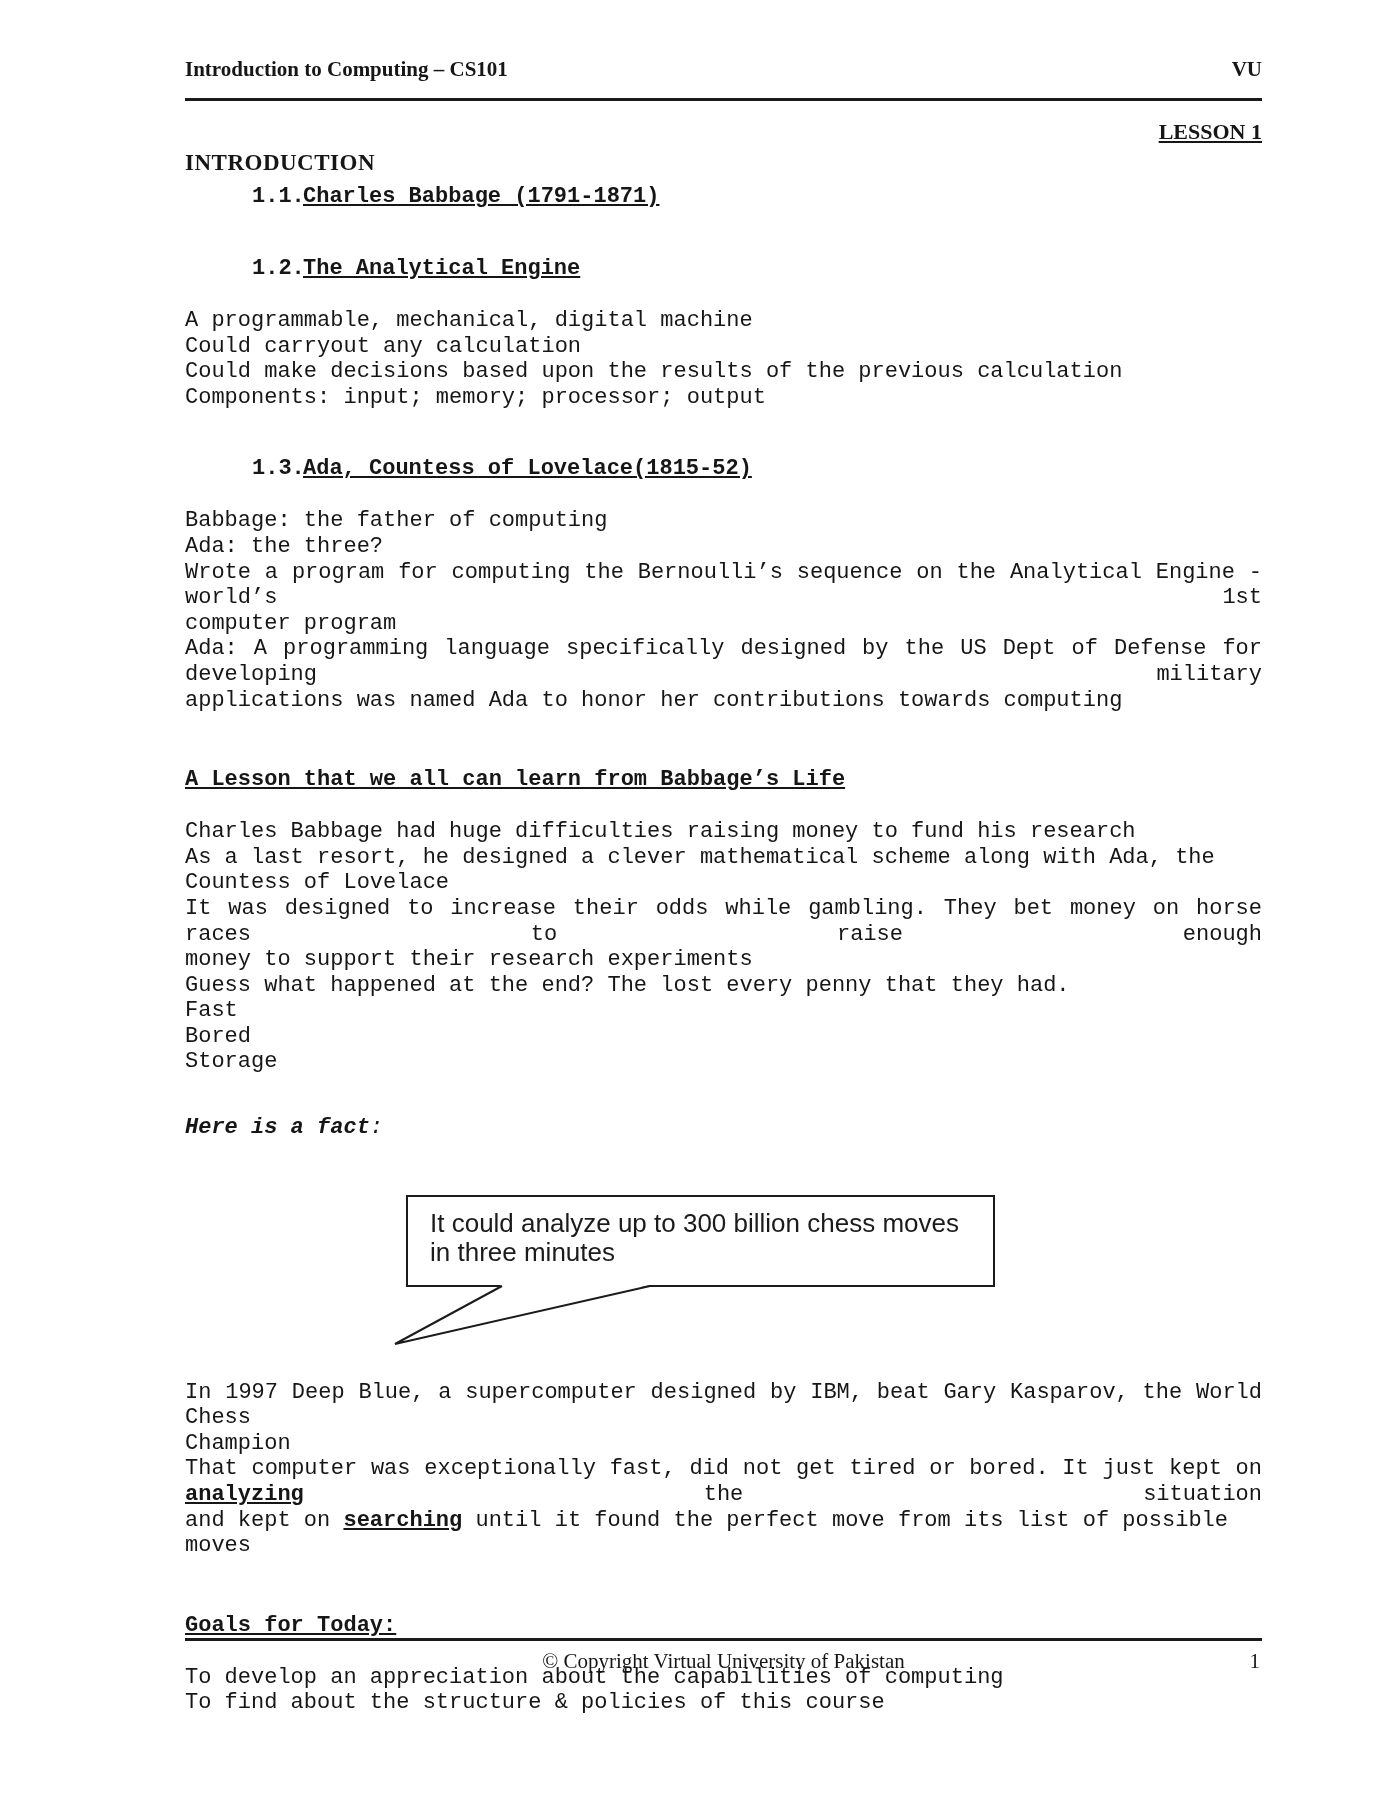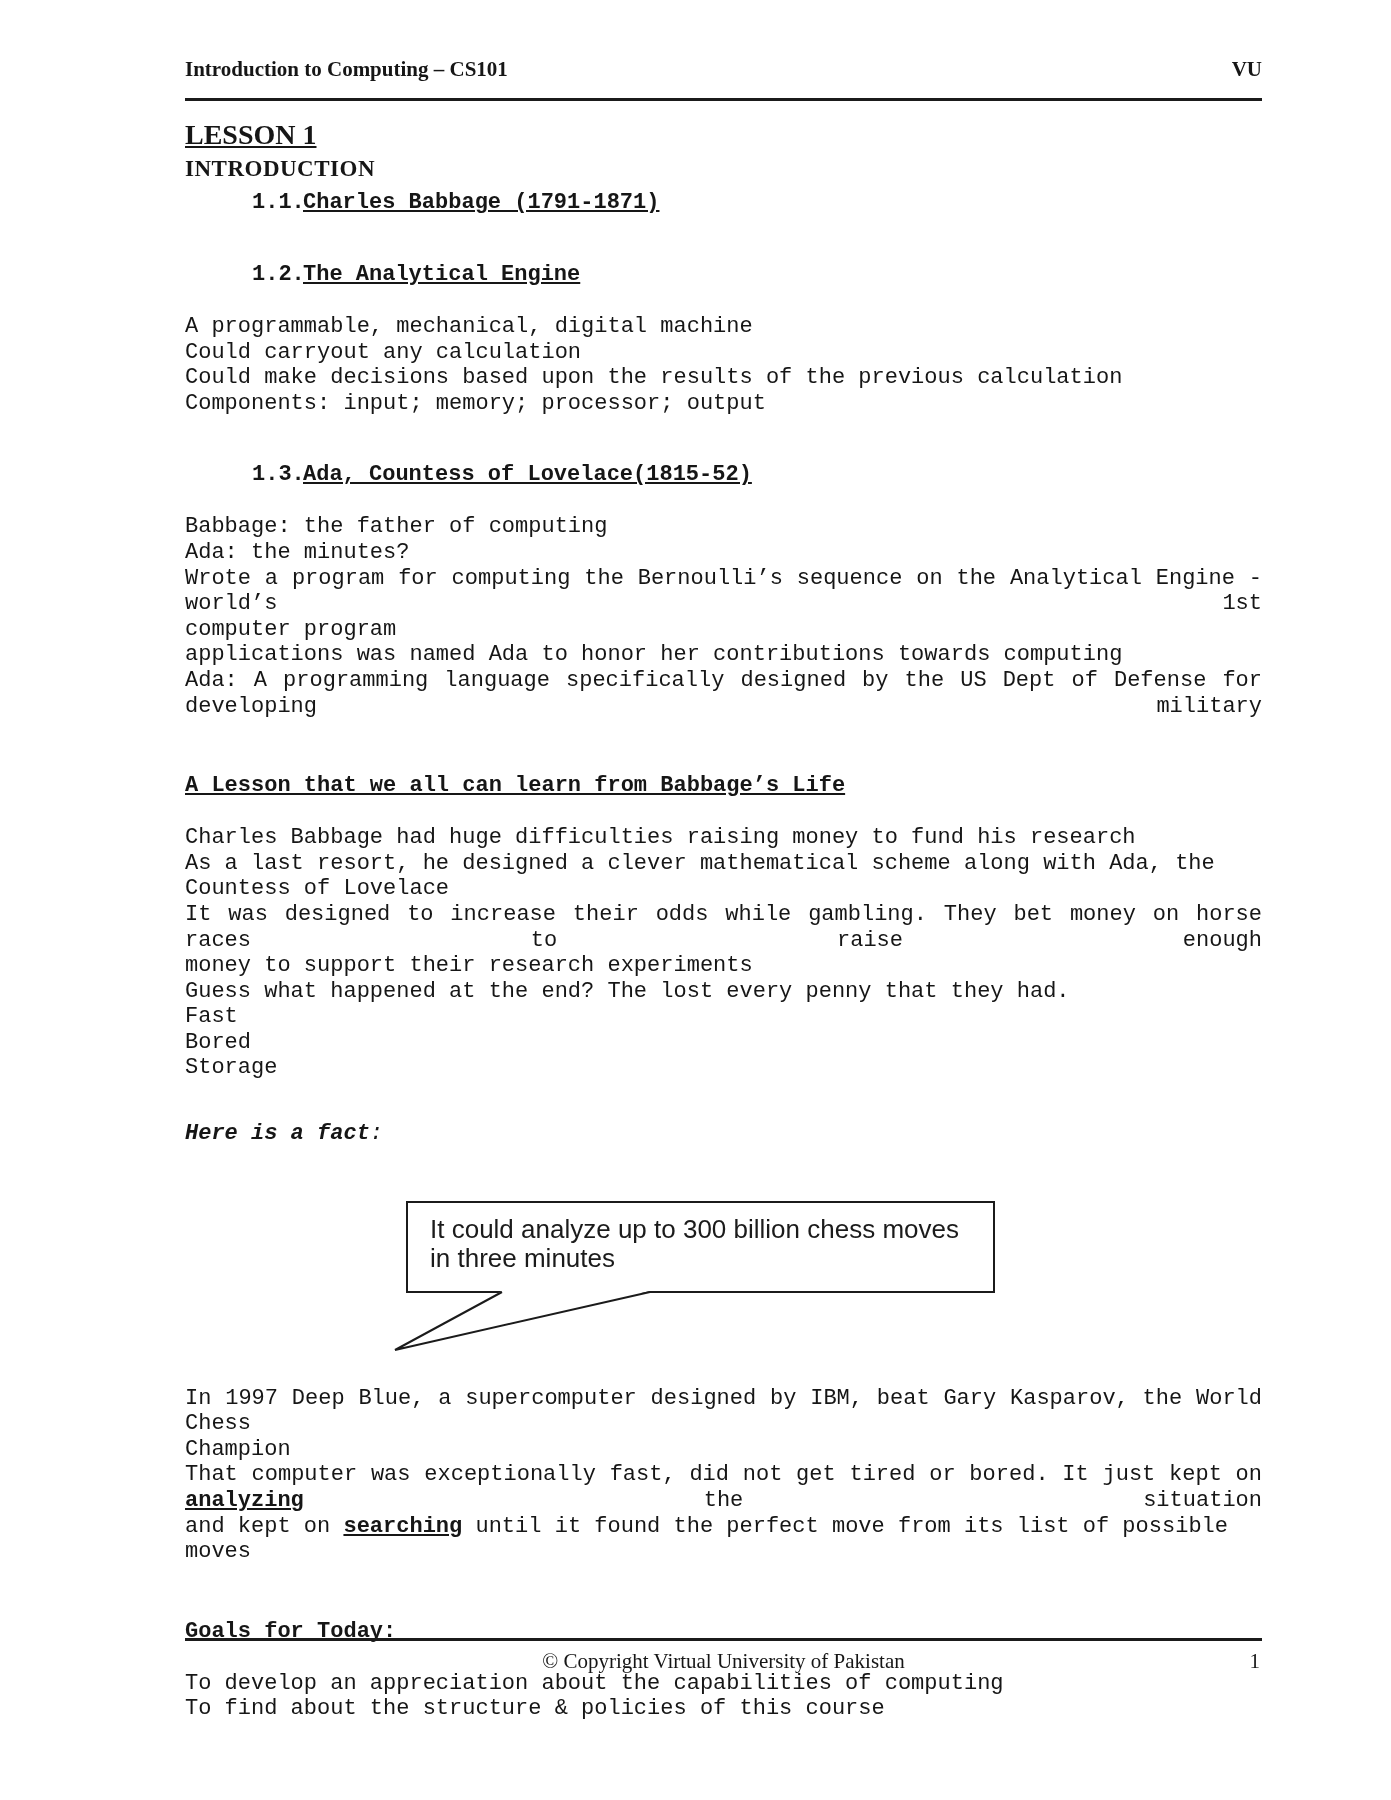--- a/index.html
+++ b/index.html
@@ -13,21 +13,21 @@
     overflow:hidden;
     margin:0 auto;
   }
   .content{position:absolute;left:185px;top:56px;width:1077px;}
   
   .header-row{
     display:flex;justify-content:space-between;align-items:flex-end;
     font-weight:bold;font-size:21px;line-height:26px;
     padding-bottom:16px;border-bottom:3px solid #1b1b1b;
   }
-  .lesson-line{margin-top:18px;font-size:28px;font-weight:bold;}
+  .lesson-line{margin-top:18px;text-align:right;font-size:22px;font-weight:bold;}
   .lesson-line span{text-decoration:underline;}
   .page-title{margin-top:5px;text-align:left;font-size:23px;font-weight:bold;letter-spacing:.5px;}
   
   .block{margin-top:26px;font-size:22px;font-family:Liberation Mono, monospace;}
   .line{line-height:25.6px;min-height:25.6px;}
   .line.j{text-align:justify;text-align-last:justify;}
   span.b{font-weight:bold;}
   span.u{text-decoration:underline;}
   span.i{font-style:italic;}
   .heading-numbered{margin-top:46px;font-weight:bold;line-height:26px;}
@@ -79,25 +79,25 @@
         <div class="block heading-numbered"><span class="num">1.2.</span><span class="htext">The Analytical Engine</span></div>
         <div class="block para">
           <div class="line"><span>A programmable, mechanical, digital machine</span></div>
           <div class="line"><span>Could carryout any calculation</span></div>
           <div class="line"><span>Could make decisions based upon the results of the previous calculation</span></div>
           <div class="line"><span>Components: input; memory; processor; output</span></div>
         </div>
         <div class="block heading-numbered"><span class="num">1.3.</span><span class="htext">Ada, Countess of Lovelace(1815-52)</span></div>
         <div class="block para">
           <div class="line"><span>Babbage: the father of computing</span></div>
-          <div class="line"><span>Ada: the minutes?</span></div>
+          <div class="line"><span>Ada: the three?</span></div>
           <div class="line j"><span>Wrote a program for computing the Bernoulli’s sequence on the Analytical Engine - world’s 1st</span></div>
           <div class="line"><span>computer program</span></div>
+          <div class="line j"><span>Ada: A programming language specifically designed by the US Dept of Defense for developing military</span></div>
           <div class="line"><span>applications was named Ada to honor her contributions towards computing</span></div>
-          <div class="line j"><span>Ada: A programming language specifically designed by the US Dept of Defense for developing military</span></div>
         </div>
         <div class="block heading"><span class="htext">A Lesson  that we all can learn from Babbage’s Life</span></div>
         <div class="block para">
           <div class="line"><span>Charles Babbage had huge difficulties raising money to fund his research</span></div>
           <div class="line"><span>As a last resort, he designed a clever mathematical scheme along with Ada, the Countess of Lovelace</span></div>
           <div class="line j"><span>It was designed to increase their odds while gambling.  They bet money on horse races to raise enough</span></div>
           <div class="line"><span>money to support their research experiments</span></div>
           <div class="line"><span>Guess what happened at the end?  The lost every penny that they had.</span></div>
           <div class="line"><span>Fast</span></div>
           <div class="line"><span>Bored</span></div>

